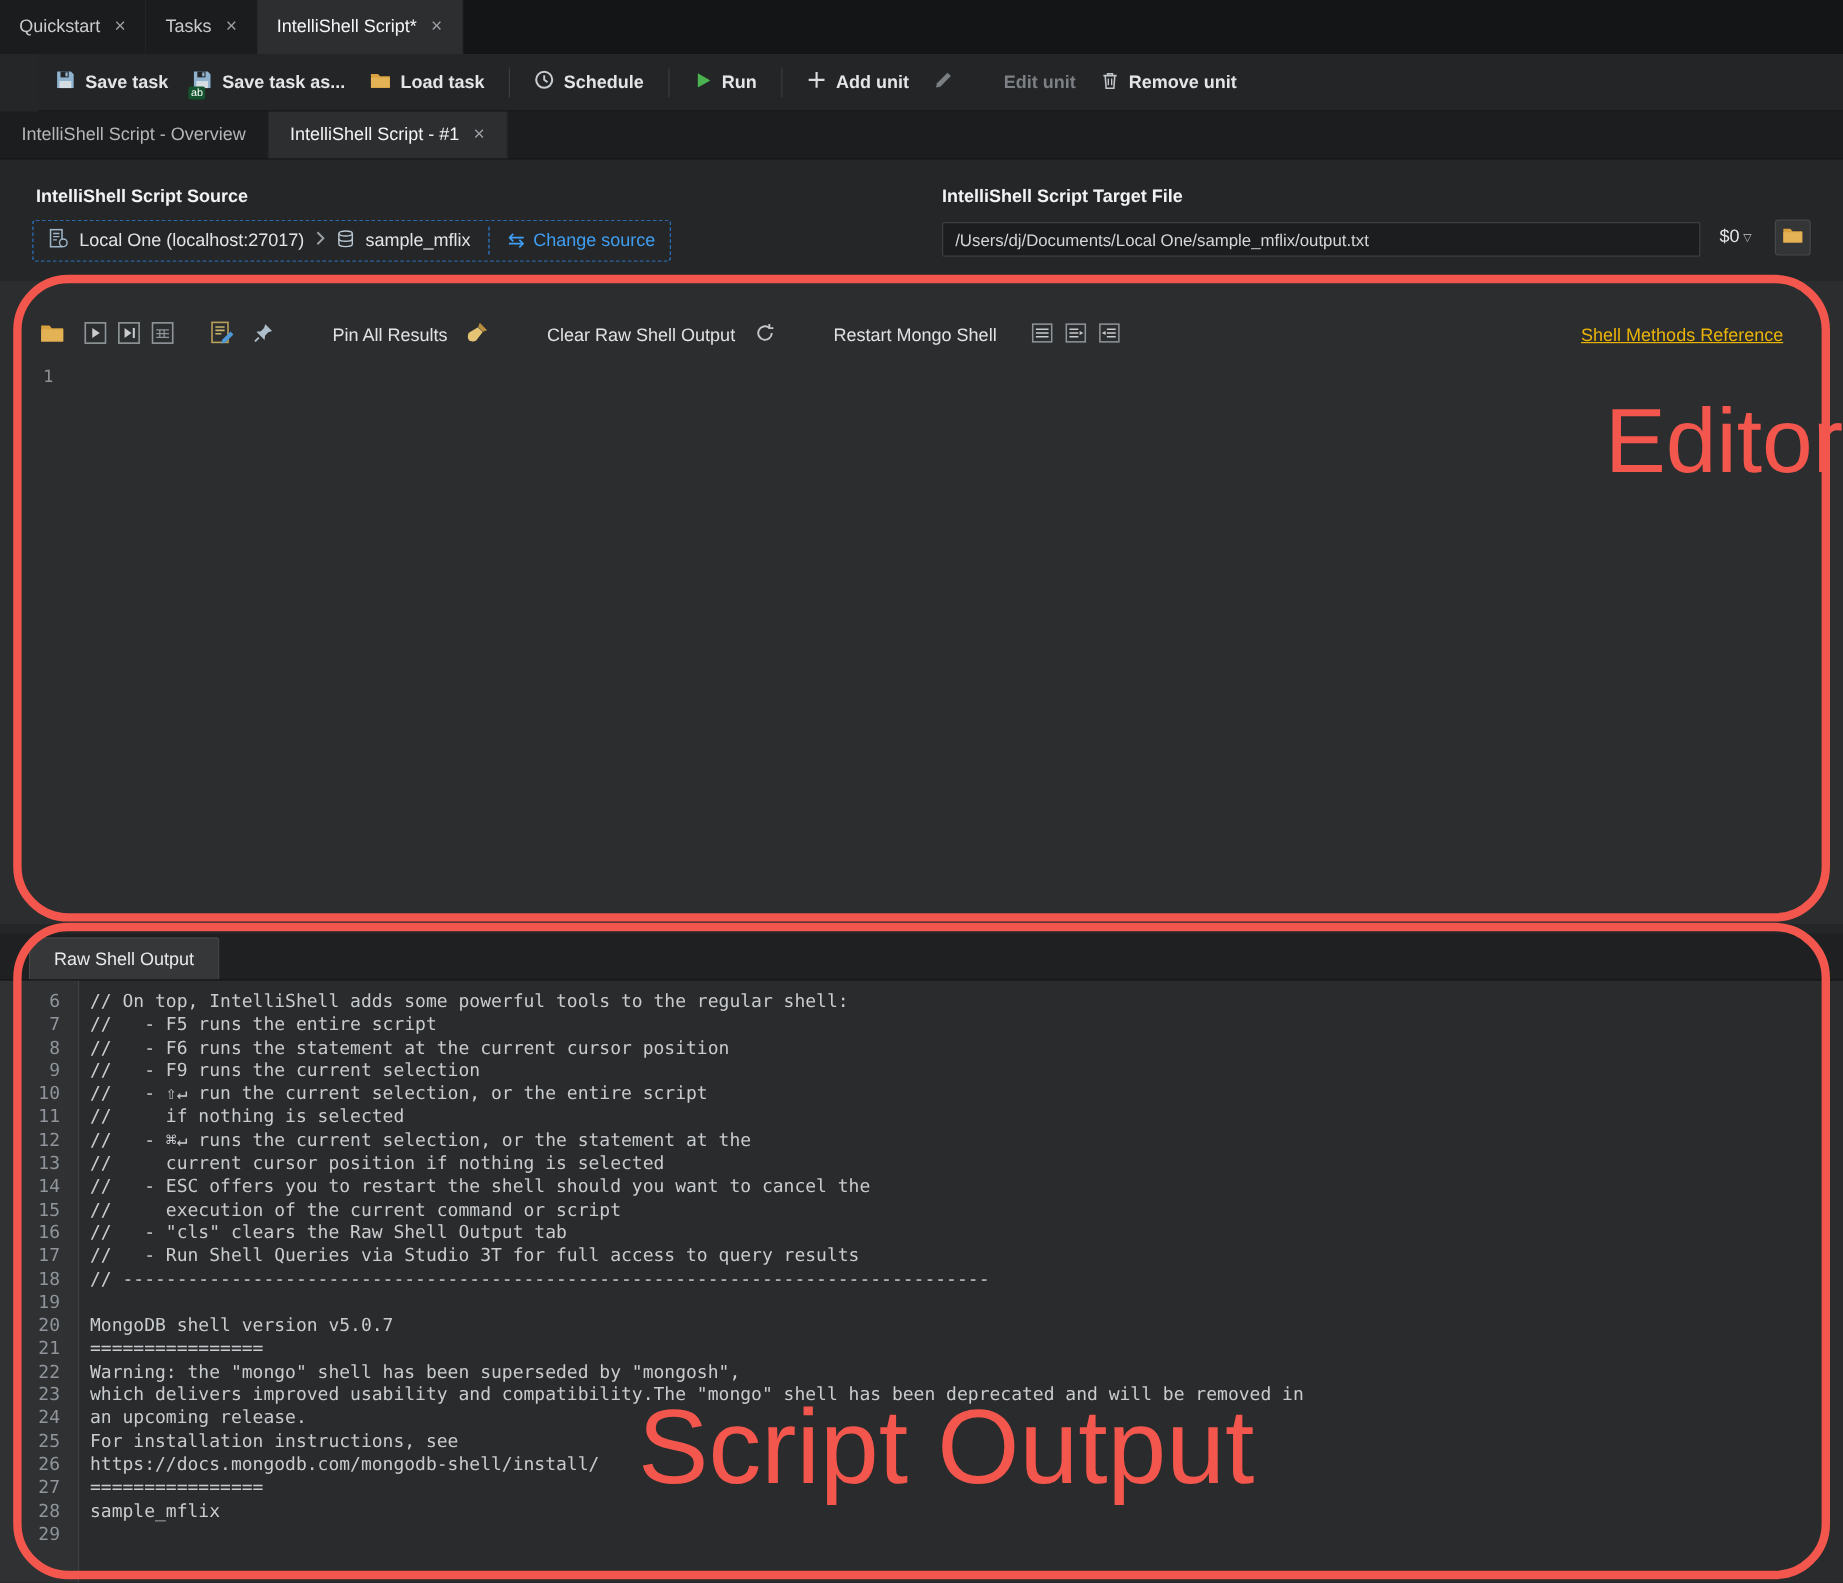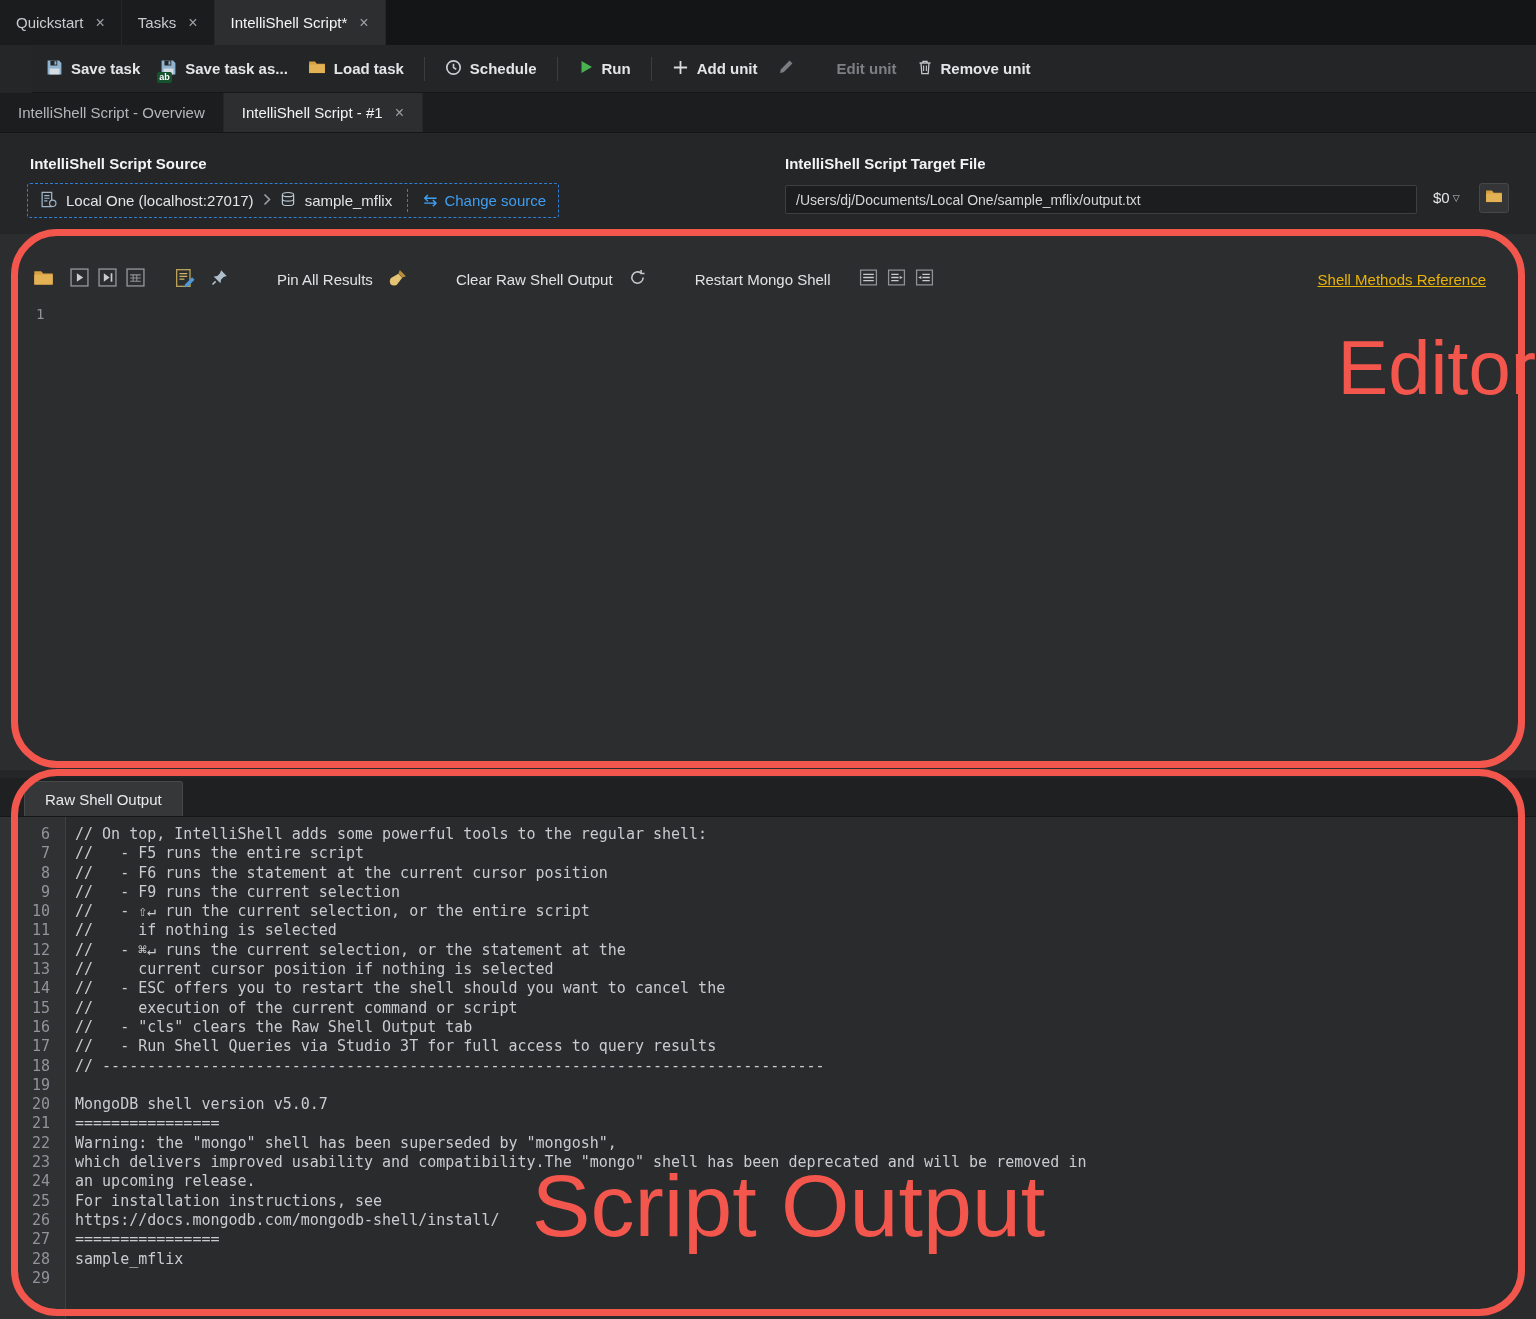--- a/index.html
+++ b/index.html
@@ -20,21 +20,21 @@
   .tab-close { color:#9ea2a6; font-size:16px; line-height:1; }
 
   
   .toolbar { position:absolute; left:0; top:45px; width:100%; height:48px;
     background:#232527; border-bottom:1px solid #161718;
     display:flex; align-items:center; padding:0 14px; gap:20px; font-size:15px;margin-left:32px; }
   .tbtn { display:flex; align-items:center; gap:8px; color:#e3e5e7; font-weight:600; }
   .tbtn.disabled { color:#7c8084;gap:43px; }
   .tsep { width:1px; height:24px; background:#3b3d3f; }
   .icon-wrap { position:relative; display:inline-flex; }
-  .ab-badge { position:absolute; left:-3px; bottom:-4px; font-size:9px; font-weight:700;
+  .ab-badge { position:absolute; left:-3px; bottom:-4px; font-size:9px; font-weight:400;
     background:#14532d; color:#fff; padding:0 2px; border-radius:2px; line-height:11px; }
 
   
   .sub-tabs { position:absolute; left:0; top:93px; width:100%; height:40px;
     background:#1b1d1e; border-bottom:1px solid #141516; display:flex; align-items:stretch; }
   .stab { display:flex; align-items:center; gap:12px; padding:0 18px;
     font-size:15px; color:#b4b7b9; border-right:1px solid #252729; }
   .stab.active { background:#2c2e30; color:#f2f3f4; }
 
   

